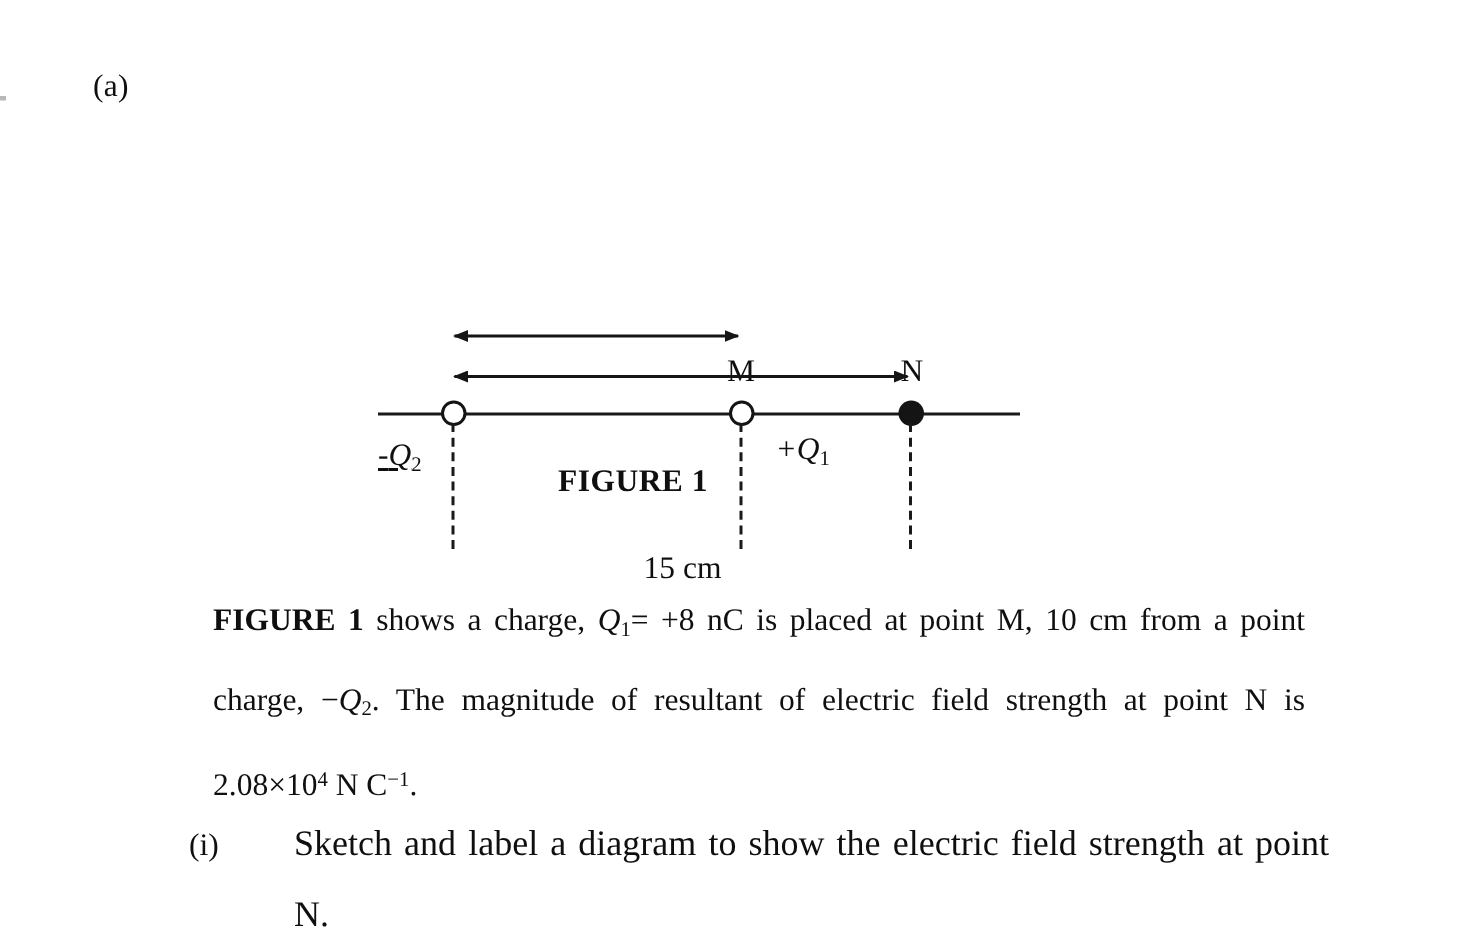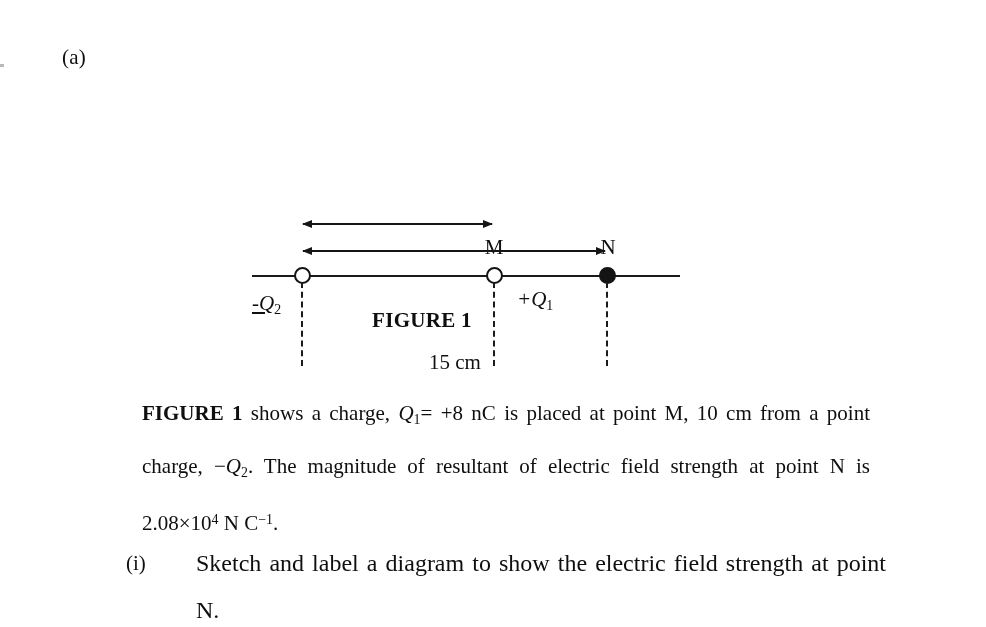--- a/index.html
+++ b/index.html
@@ -98,21 +98,21 @@
   
   .dim-svg { left: 0; top: 0; }
 
   .dim-text {
     font-size: 21px;
     line-height: 24px;
     text-align: center;
     white-space: nowrap;
   }
   #dim-10-label { left: 303px; top: 190px; width: 192px; }
-  #dim-15-label { left: 302px; top: 240px; width: 306px; }
+  #dim-15-label { left: 302px; top: 256px; width: 306px; }
 
   
   #figure-caption {
     left: 0px; top: 308px;
     width: 844px;
     text-align: center;
     font-size: 21px;
     font-weight: bold;
     letter-spacing: .3px;
   }

